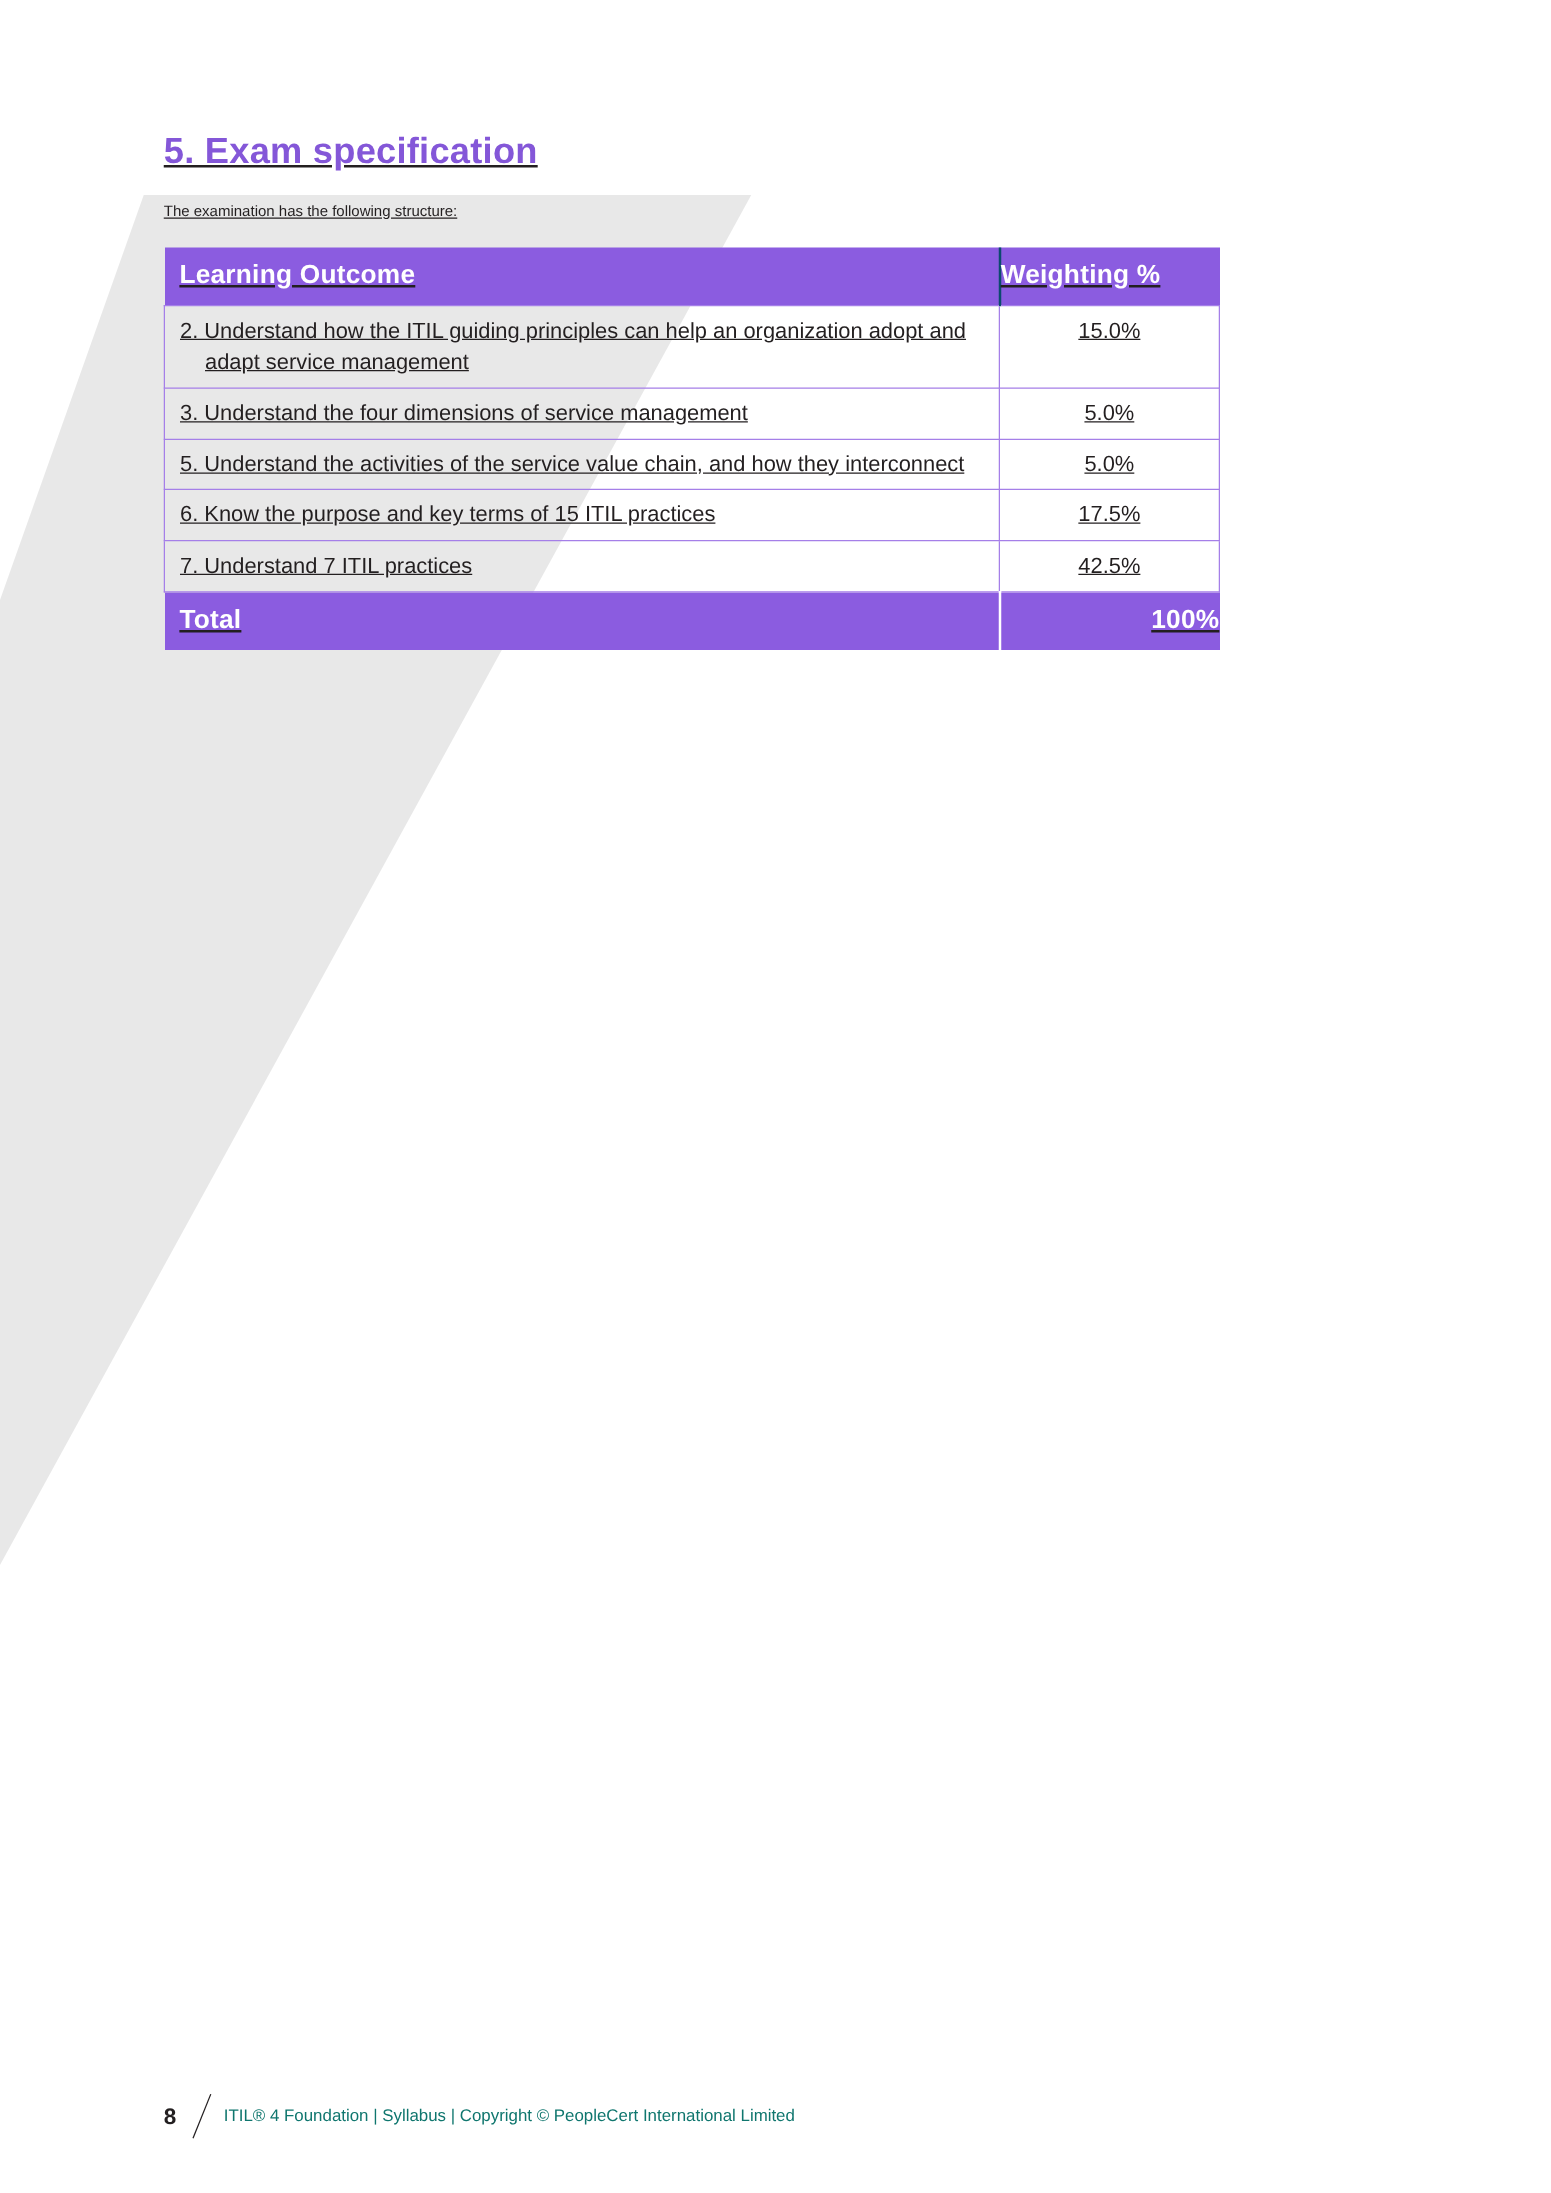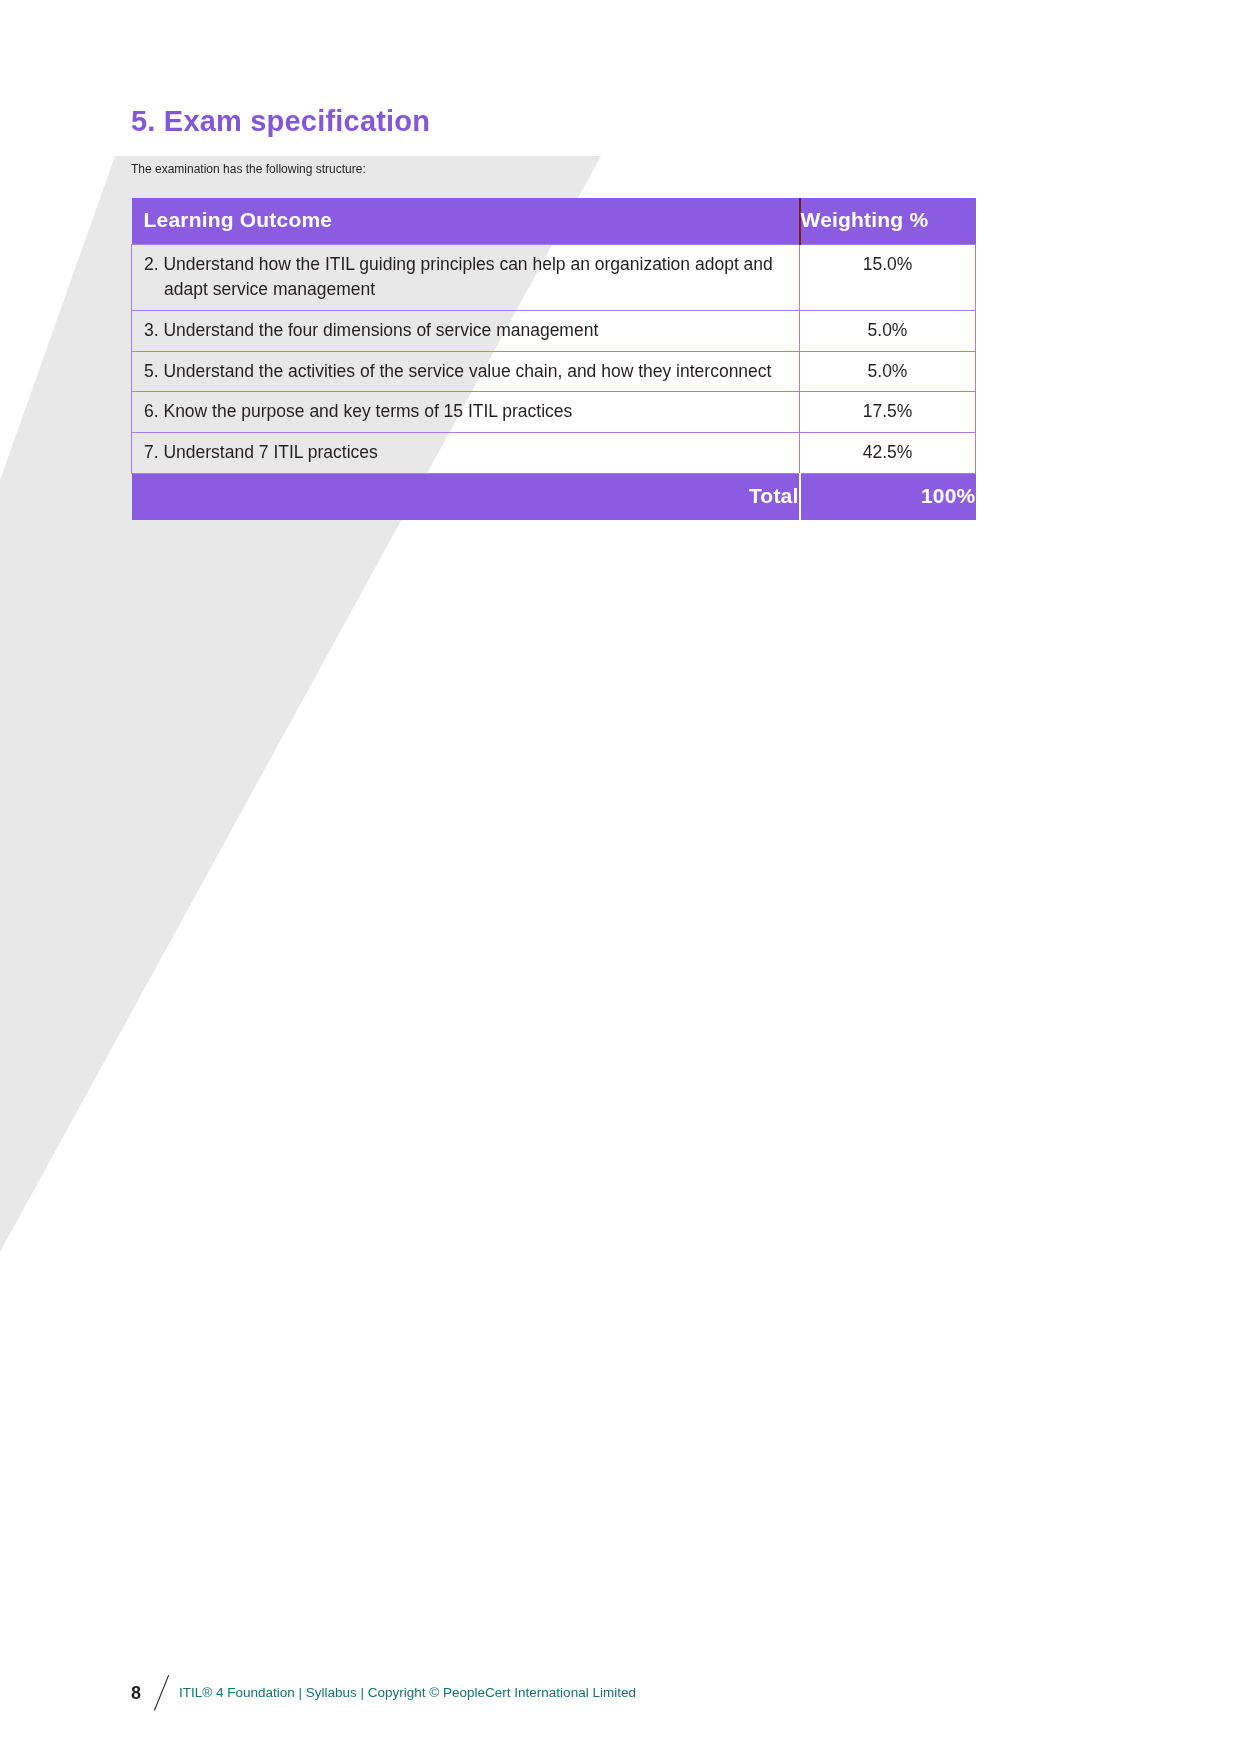--- a/index.html
+++ b/index.html
@@ -30,20 +30,21 @@
     pointer-events: none;
   }
 
   
   .content {
     position: absolute;
     left: 131px;
     top: 0;
     width: 844px;
     z-index: 2;
+    text-decoration: underline;
   }
 
   .page-title {
     font-size: 29px;
     font-weight: bold;
     color: #8457d8;
     letter-spacing: 0.2px;
     margin: 0;
     padding-top: 104px;
     line-height: 1.2;
@@ -74,21 +75,21 @@
     font-weight: bold;
     letter-spacing: 0.2px;
     padding: 7px 0 9px 0;
     text-align: left;
     border: none;
     height: 30px;
     vertical-align: middle;
   }
   .spec-table thead th.th-outcome {
     padding-left: 12px;
-    border-right: 2px solid #7f1d1d;
+    border-right: 2px solid #0c4a6e;
   }
   .spec-table thead th.th-weight {
     padding-left: 0;
   }
 
   .spec-table tbody td {
     border: 1px solid #a57fe8;
     font-size: 17.5px;
     color: #231f20;
     line-height: 1.42;
@@ -114,21 +115,21 @@
     font-size: 21px;
     font-weight: bold;
     letter-spacing: 0.2px;
     border: none;
     height: 30px;
     vertical-align: middle;
     padding: 7px 0 9px 0;
   }
   .spec-table tfoot td.tf-total {
     padding-left: 12px;
-    text-align: right;
+    text-align: left;
     border-right: 2px solid #ffffff;
   }
   .spec-table tfoot td.tf-value {
     text-align: right;
   }
 
   
   .footer {
     position: absolute;
     left: 131px;

